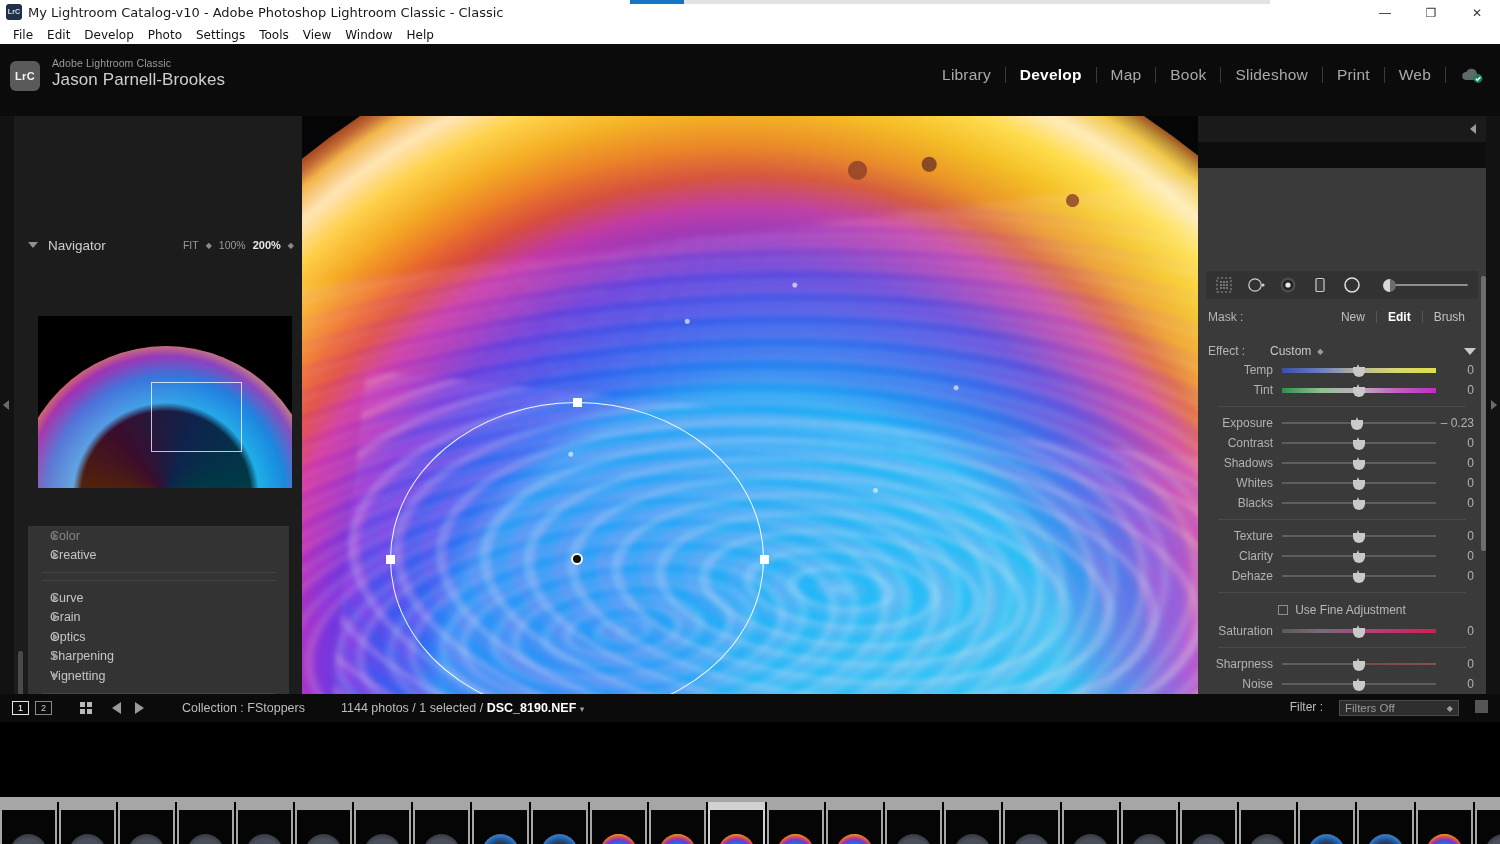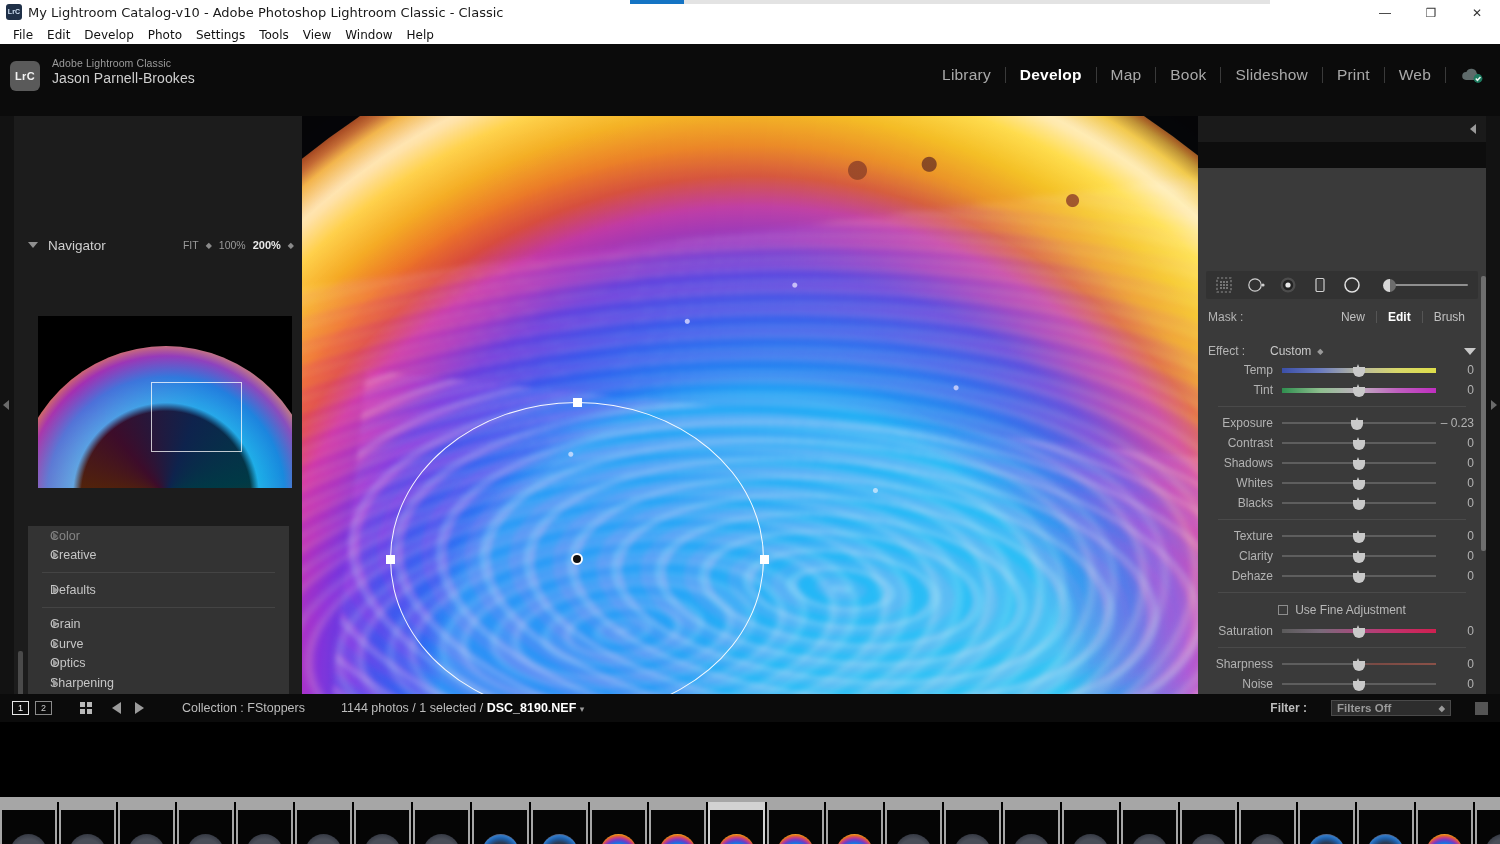--- a/index.html
+++ b/index.html
@@ -25,21 +25,21 @@
   
   .app { position:absolute; left:0; top:44px; width:1500px; height:800px; background:#000; }
 
   
   .topbar { position:absolute; left:0; top:0; width:1500px; height:72px; background:#0b0b0b; }
   .lrc-logo { position:absolute; left:10px; top:17px; width:30px; height:30px; border-radius:6px;
       background:#5a5a5a; color:#f2f2f2; font-size:11px; font-weight:bold; display:flex;
       align-items:center; justify-content:center; letter-spacing:.3px; }
   .ident { position:absolute; left:52px; top:13px; }
   .ident .small { font-size:10.5px; color:#9b9b9b; letter-spacing:.1px; }
-  .ident .name { font-size:14px; color:#cfcfcf; margin-top:1px; letter-spacing:.1px; }
+  .ident .name { font-size:17px; color:#cfcfcf; margin-top:1px; letter-spacing:.1px; }
 
   .modules { position:absolute; right:16px; top:22px; display:flex; align-items:center; gap:0; }
   .modules .m { font-size:15.5px; color:#a9a9a9; padding:0 14px; letter-spacing:.2px; cursor:default; }
   .modules .m.active { color:#ffffff; font-weight:bold; }
   .modules .sep { width:1px; height:16px; background:#3a3a3a; }
   .cloud { margin-left:14px; width:24px; height:18px; position:relative; }
 
   
   .ws { position:absolute; left:0; top:72px; width:1500px; height:578px; }
 
@@ -242,21 +242,21 @@
   .gridic { margin-left:22px; display:grid; grid-template-columns:5px 5px; grid-template-rows:5px 5px;
       gap:2px; }
   .gridic i { background:#b9b9b9; display:block; }
   .navarrow { margin-left:20px; width:0;height:0; border-top:6px solid transparent;
       border-bottom:6px solid transparent; }
   .navarrow.left { border-right:9px solid #9b9b9b; }
   .navarrow.right { border-left:9px solid #9b9b9b; margin-left:14px; }
   .tbtext { margin-left:38px; font-size:12.5px; color:#bdbdbd; }
   .tbtext2 { margin-left:36px; font-size:12.5px; color:#bdbdbd; }
   .tbtext2 b { color:#ffffff; font-weight:bold; }
-  .filterbox { margin-left:auto; display:flex; align-items:center; gap:24px;font-weight:bold; }
+  .filterbox { margin-left:auto; display:flex; align-items:flex-start; gap:16px; }
   .filterbox .flabel { font-size:12px; color:#bdbdbd; }
   .filterbox .fsel { width:120px; height:16px; background:#2d2d2d; border:1px solid #4a4a4a;
       display:flex; align-items:center; padding:0 5px; font-size:11.5px; color:#9a9a9a; }
   .filterbox .fsel .sp { margin-left:auto; font-size:8px; color:#9a9a9a; }
   .filterbox .fbtn { width:13px; height:13px; background:#555; }
 
   
   .film { position:absolute; left:0; top:678px; width:1500px; height:166px; background:#000; }
   .filmtop { position:absolute; left:0; top:75px; width:1500px; height:11px; background:#a6a6a6; }
   .strip { position:absolute; left:0; top:80px; width:1500px; height:64px; background:#000;
@@ -361,32 +361,28 @@
       <div class="presets">
         <div class="prow" style="opacity:.55">
           <span class="tri"></span>
           <span>Color</span>
         </div>
         <div class="prow">
           <span class="tri"></span>
           <span>Creative</span>
         </div>
         <div class="pdiv"></div>
-        <div class="prow">
-          <span class="tri"></span>
-          <span>Defaults</span>
-        </div>
         <div class="pdiv"></div>
         <div class="prow">
           <span class="tri"></span>
-          <span>Grain</span>
+          <span>Curve</span>
         </div>
         <div class="prow">
           <span class="tri"></span>
-          <span>Curve</span>
+          <span>Grain</span>
         </div>
         <div class="prow">
           <span class="tri"></span>
           <span>Optics</span>
         </div>
         <div class="prow">
           <span class="tri"></span>
           <span>Sharpening</span>
         </div>
         <div class="prow">

